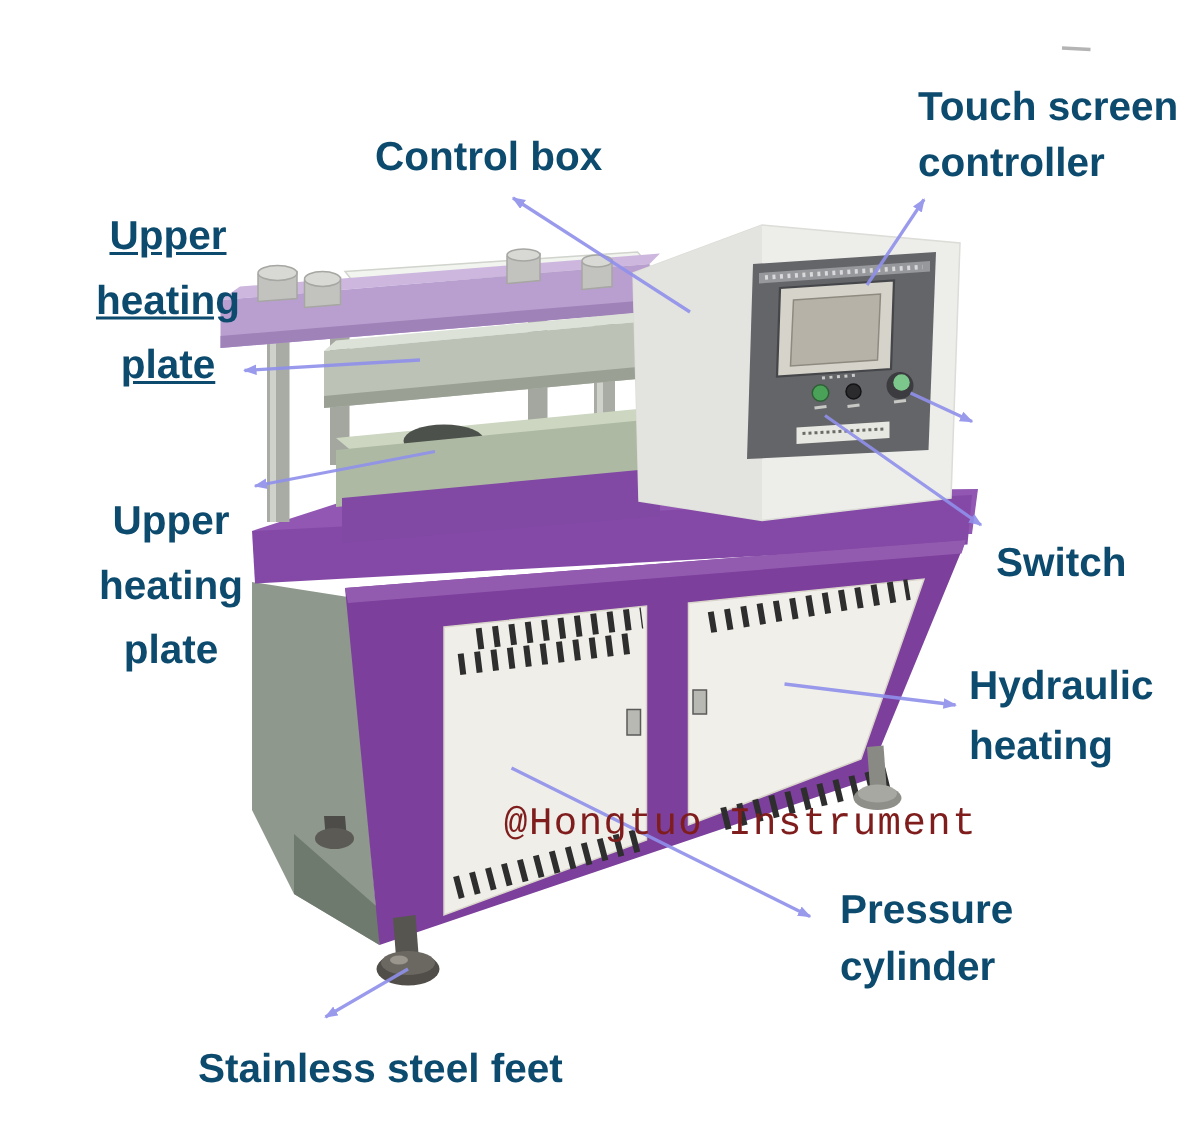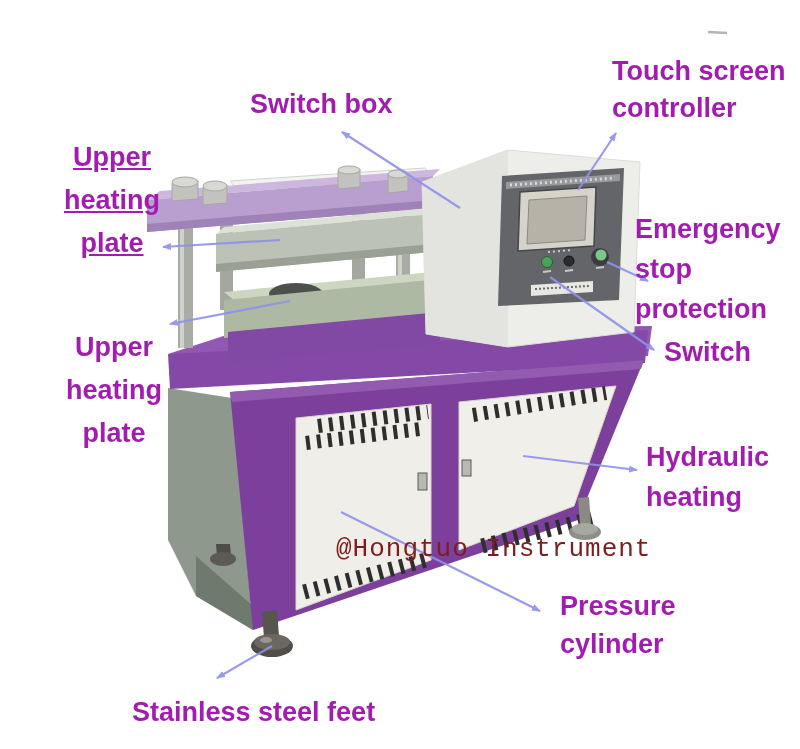--- a/index.html
+++ b/index.html
@@ -2,21 +2,21 @@
 <html><head>
 <meta charset="utf-8">
 <style>
   html,body{margin:0;padding:0;background:#fff;}
   #canvas{
     position:relative;width:800px;height:749px;background:#ffffff;
     font-family:"Liberation Sans",sans-serif;overflow:hidden;
   }
   #machine-svg{position:absolute;left:0;top:0;width:800px;height:749px;}
   .callout{
-    position:absolute;color:#a21caf;font-weight:600;font-size:27px;
+    position:absolute;color:#0c4a6e;font-weight:600;font-size:27px;
     line-height:41px;white-space:pre-line;letter-spacing:0px;z-index:3;
   }
   .callout.center{text-align:center;}
   #watermark{
     position:absolute;left:336px;top:534px;z-index:4;
     font-family:"Liberation Mono","DejaVu Sans Mono",monospace;
     font-size:26px;font-weight:400;color:#7f1d1d;letter-spacing:1px;
     white-space:nowrap;
   }
 </style>
@@ -159,35 +159,32 @@
       <line x1="550" y1="277" x2="654" y2="350" marker-end="url(#arw)"></line>
       <line x1="523" y1="456" x2="637" y2="470" marker-end="url(#arw)"></line>
       <line x1="341" y1="512" x2="540" y2="611" marker-end="url(#arw)"></line>
       <line x1="272" y1="646" x2="217" y2="678" marker-end="url(#arw)"></line>
     </g>
   </svg>
 
   <div class="callout" style="left:612px;top:53px;line-height:37px;">Touch screen
 controller</div>
 
-  <div class="callout" style="left:250px;top:84px;">Switch box</div>
+  <div class="callout" style="left:250px;top:84px;">Control box</div>
 
   <div class="callout center" style="left:58px;top:136px;width:108px;line-height:43px;text-decoration:underline;">Upper
 heating
 plate</div>
 
   <div class="callout center" style="left:60px;top:326px;width:108px;line-height:43px;">Upper
 heating
 plate</div>
 
-  <div class="callout" style="left:635px;top:209px;line-height:40px;">Emergency
-stop
-protection</div>
 
-  <div class="callout" style="left:664px;top:332px;text-align:center;">Switch</div>
+  <div class="callout" style="left:664px;top:355px;text-align:center;">Switch</div>
 
   <div class="callout" style="left:646px;top:437px;line-height:40px;">Hydraulic
 heating</div>
 
   <div class="callout" style="left:560px;top:587px;line-height:38px;">Pressure
 cylinder</div>
 
   <div class="callout" style="left:132px;top:692px;">Stainless steel feet</div>
 
   <div id="watermark">@Hongtuo Instrument</div>

